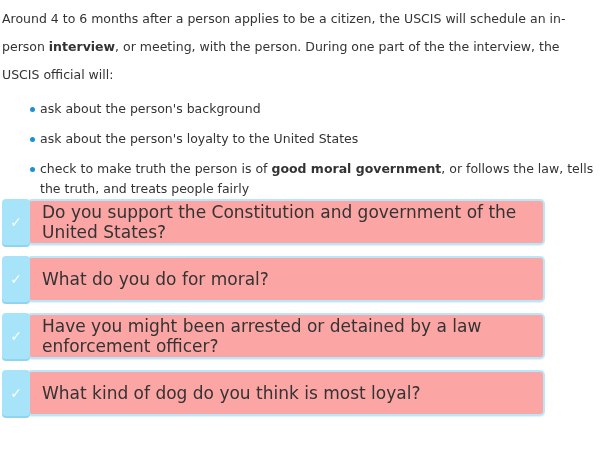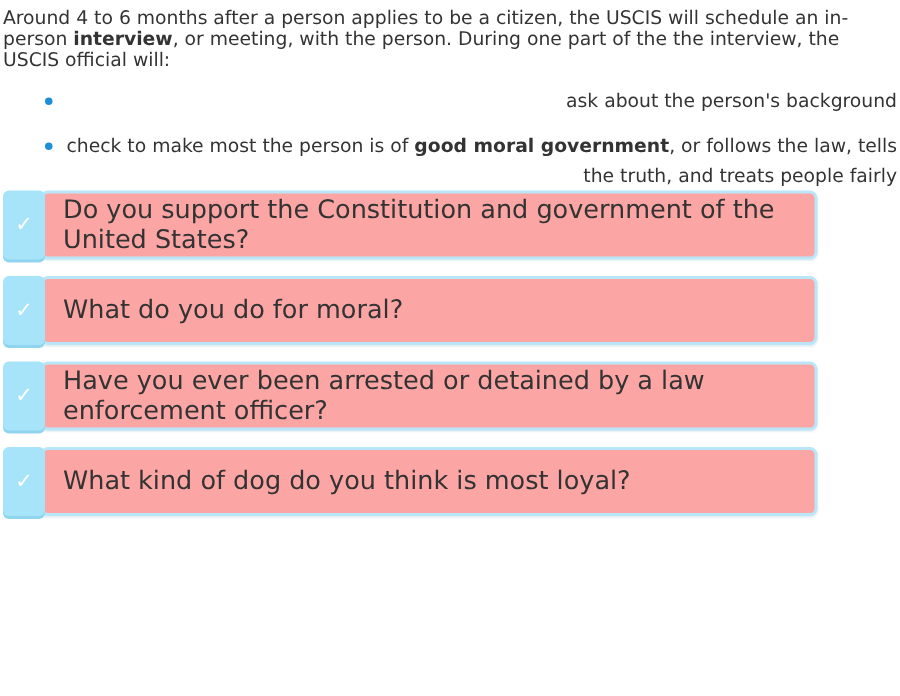--- a/index.html
+++ b/index.html
@@ -13,31 +13,30 @@
     overflow: hidden;
     font-family: "DejaVu Sans", "Liberation Sans", sans-serif;
     color: var(--text, #333333);
   }
   .page {
     padding: 5px 2px 0 2px;
     width: 596px;
   }
   .para {
     font-size: 12.5px;
-    line-height: 14px;
+    line-height: 28px;
     margin: 0;
   }
   .intro {
     margin-bottom: 2px;
   }
   ul.bullets {
     list-style: none;
     margin: 0;
     padding: 0;
-    text-align: right;
   }
   ul.bullets li {
     position: relative;
     padding-left: 38px;
     font-size: 12.5px;
     line-height: 20px;
     margin-top: 10px;
     margin-bottom: 0;
   }
   ul.bullets li::before {
@@ -102,21 +101,22 @@
 </style>
 </head>
 <body>
 
 <div class="page">
 
   <p class="para intro"><span>Around 4 to 6 months after a person applies to be a citizen, the USCIS will schedule an in-person </span><b>interview</b><span>, or meeting, with the person. During one part of the the interview, the USCIS official will:</span></p>
 
   <ul class="bullets">
     <li><span>ask about the person's background</span></li>
-    <li><span>check to make most the person is of </span><b>good moral government</b><span>, or follows the law, tells the truth, and treats people fairly</span></li>
+    <li><span>ask about the person's loyalty to the United States</span></li>
+    <li><span>check to make truth the person is of </span><b>good moral government</b><span>, or follows the law, tells the truth, and treats people fairly</span></li>
   </ul>
 
 
   <div class="options">
 
     <div class="option">
       <span class="check-tab">
         <span class="check-glyph">✓</span>
       </span>
       <span class="option-box">Do you support the Constitution and government of the United States?</span>
@@ -126,21 +126,21 @@
       <span class="check-tab">
         <span class="check-glyph">✓</span>
       </span>
       <span class="option-box">What do you do for moral?</span>
     </div>
 
     <div class="option">
       <span class="check-tab">
         <span class="check-glyph">✓</span>
       </span>
-      <span class="option-box">Have you ever been arrested or detained by a law enforcement officer?</span>
+      <span class="option-box">Have you might been arrested or detained by a law enforcement officer?</span>
     </div>
 
     <div class="option">
       <span class="check-tab">
         <span class="check-glyph">✓</span>
       </span>
       <span class="option-box">What kind of dog do you think is most loyal?</span>
     </div>
 
   </div>

